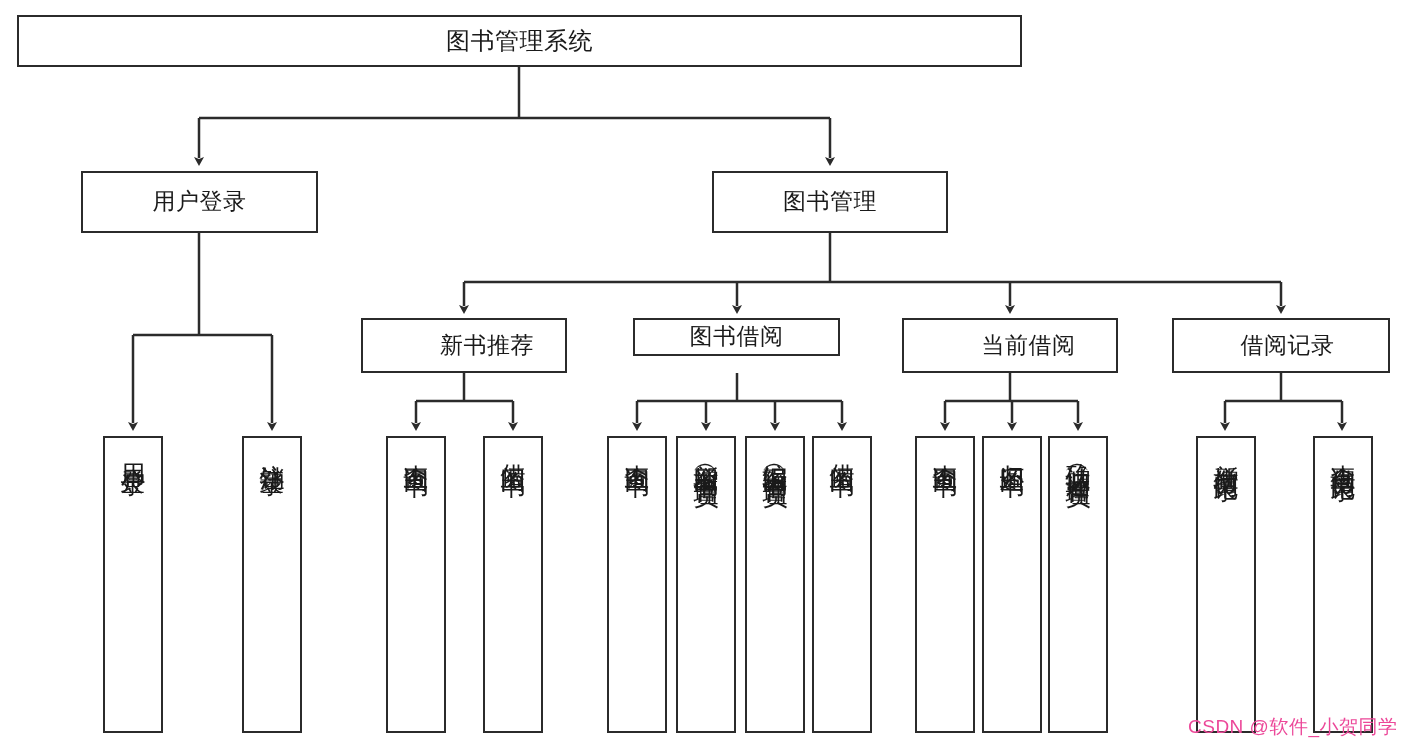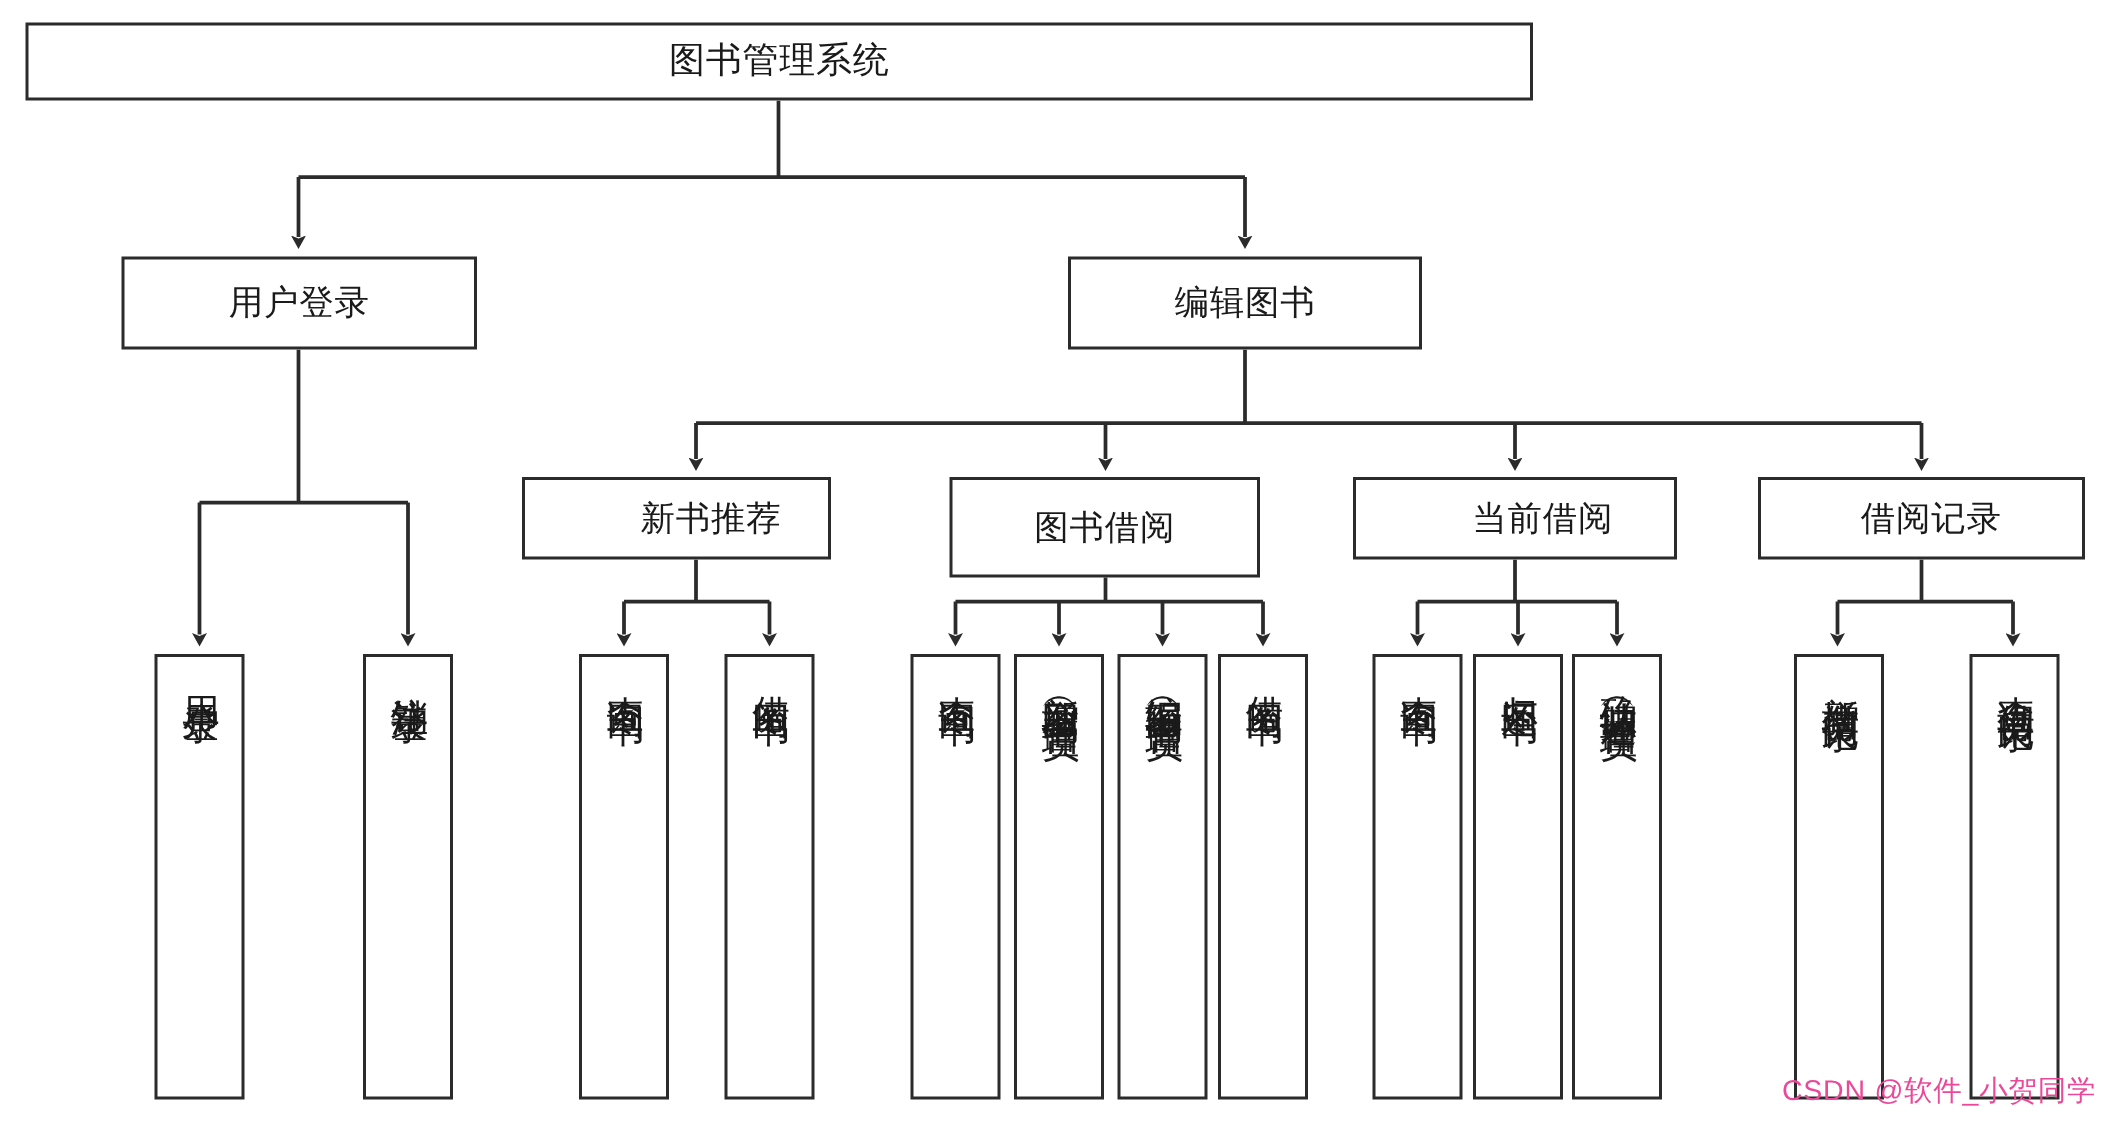--- a/index.html
+++ b/index.html
@@ -124,28 +124,28 @@
 
   <div class="node horiz root" style="left:17px; top:15px; width:1005px; height:52px;">
     <span class="lbl">图书管理系统</span>
   </div>
 
   <div class="node horiz" style="left:81px; top:171px; width:237px; height:62px;">
     <span class="lbl">用户登录</span>
   </div>
 
   <div class="node horiz" style="left:712px; top:171px; width:236px; height:62px;">
-    <span class="lbl">编辑图书</span>
-  </div>
-
-  <div class="node horiz" style="left:348px; top:318px; width:206px; height:55px;padding-left:46px;">
+    <span class="lbl">图书管理</span>
+  </div>
+
+  <div class="node horiz" style="left:361px; top:318px; width:206px; height:55px;padding-left:46px;">
     <span class="lbl">新书推荐</span>
   </div>
 
-  <div class="node horiz" style="left:633px; top:318px; width:207px; height:67px;">
+  <div class="node horiz" style="left:633px; top:318px; width:207px; height:38px;">
     <span class="lbl">图书借阅</span>
   </div>
 
   <div class="node horiz" style="left:902px; top:318px; width:216px; height:55px;padding-left:37px;">
     <span class="lbl">当前借阅</span>
   </div>
 
   <div class="node horiz" style="left:1172px; top:318px; width:218px; height:55px;padding-left:13px;">
     <span class="lbl">借阅记录</span>
   </div>

